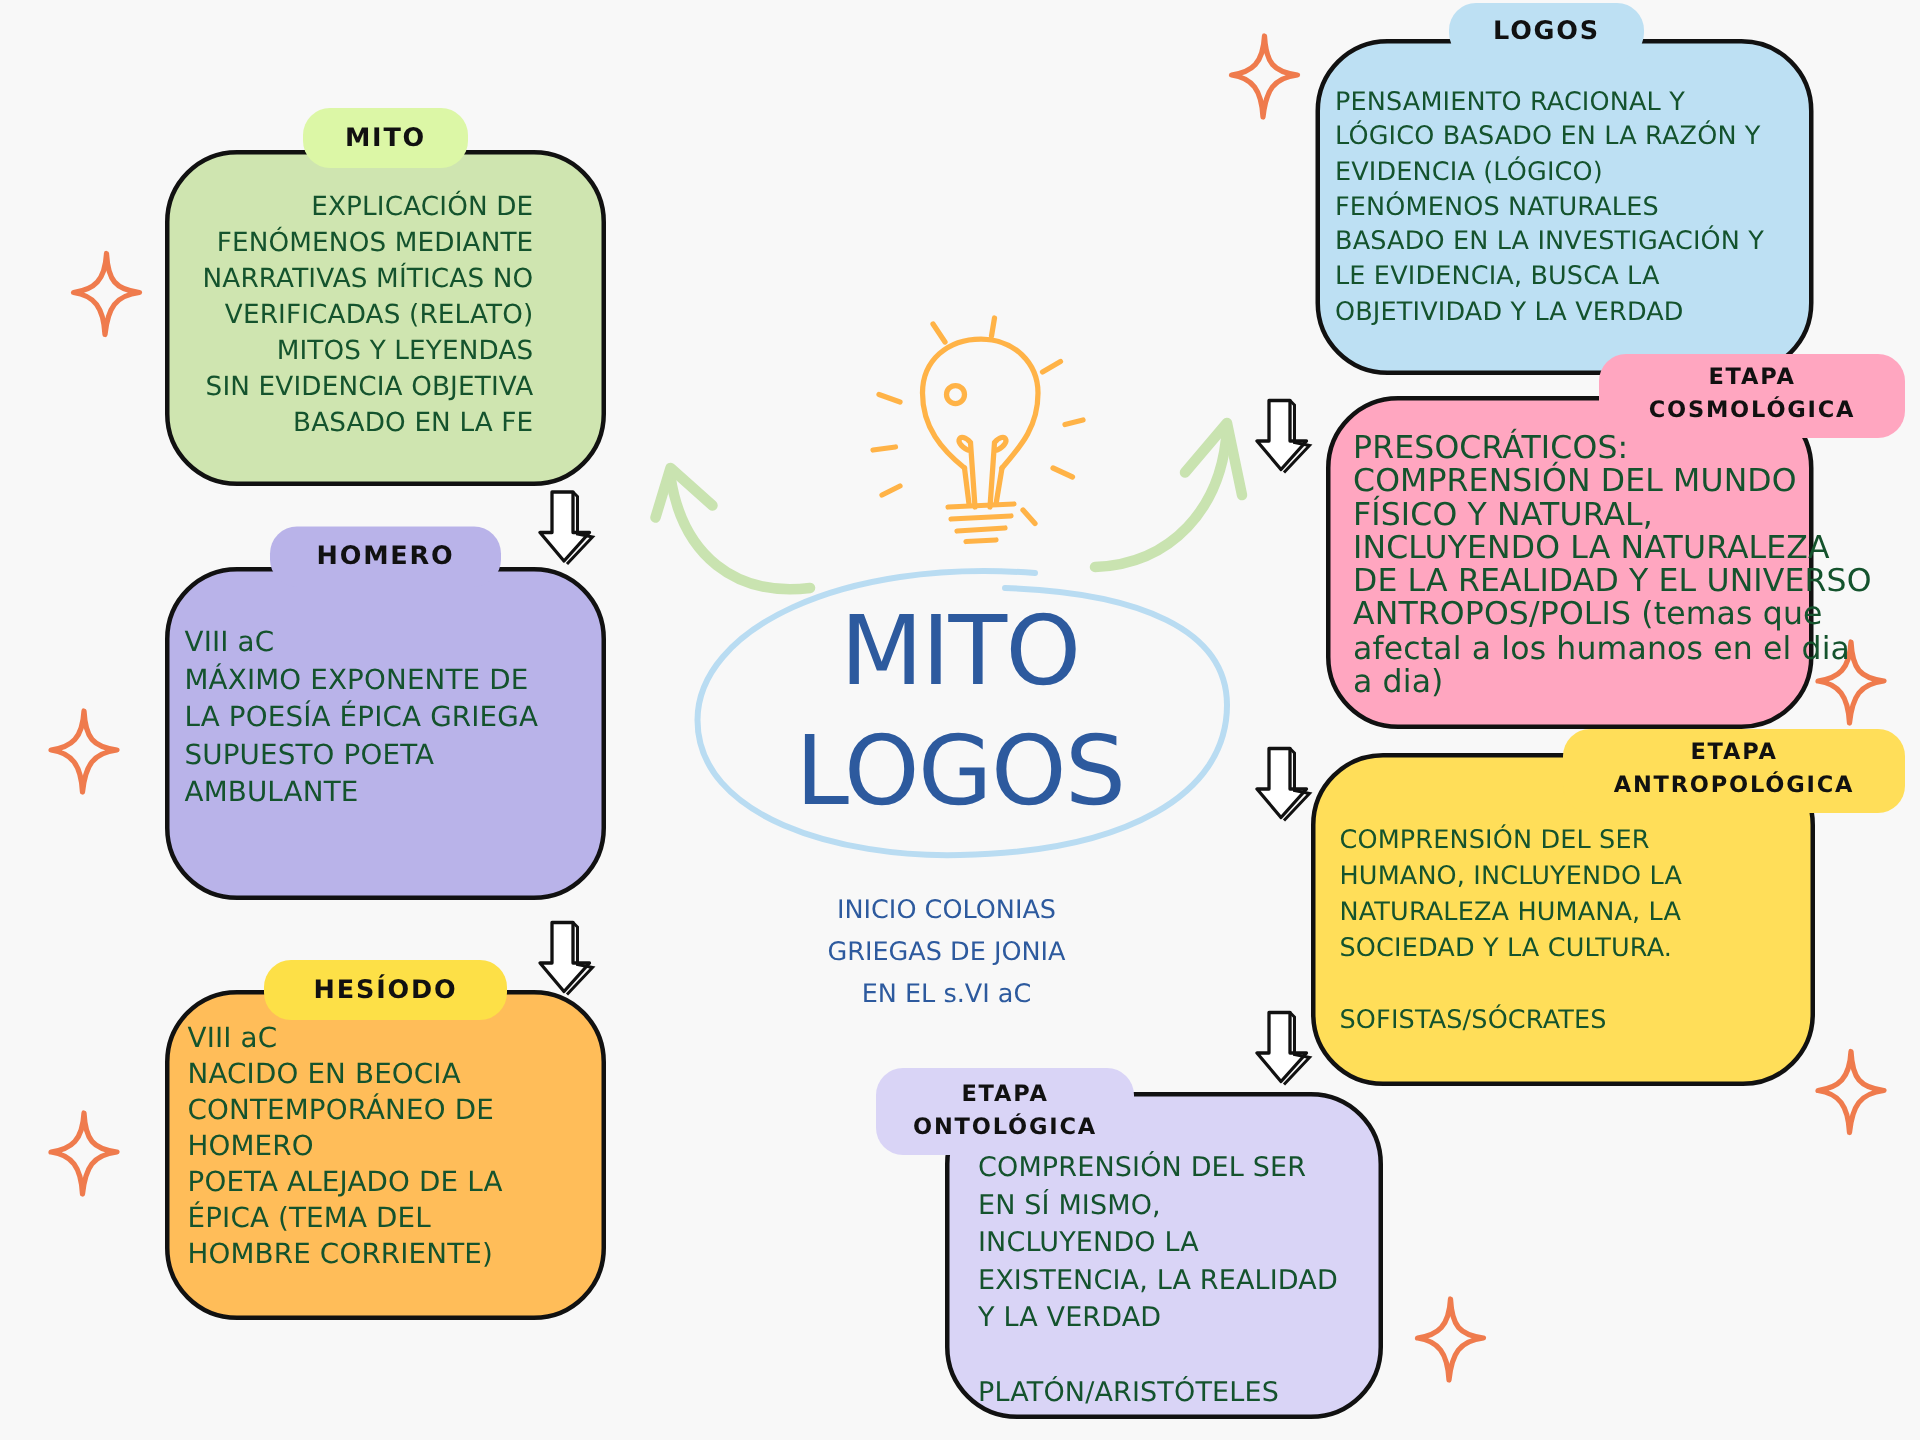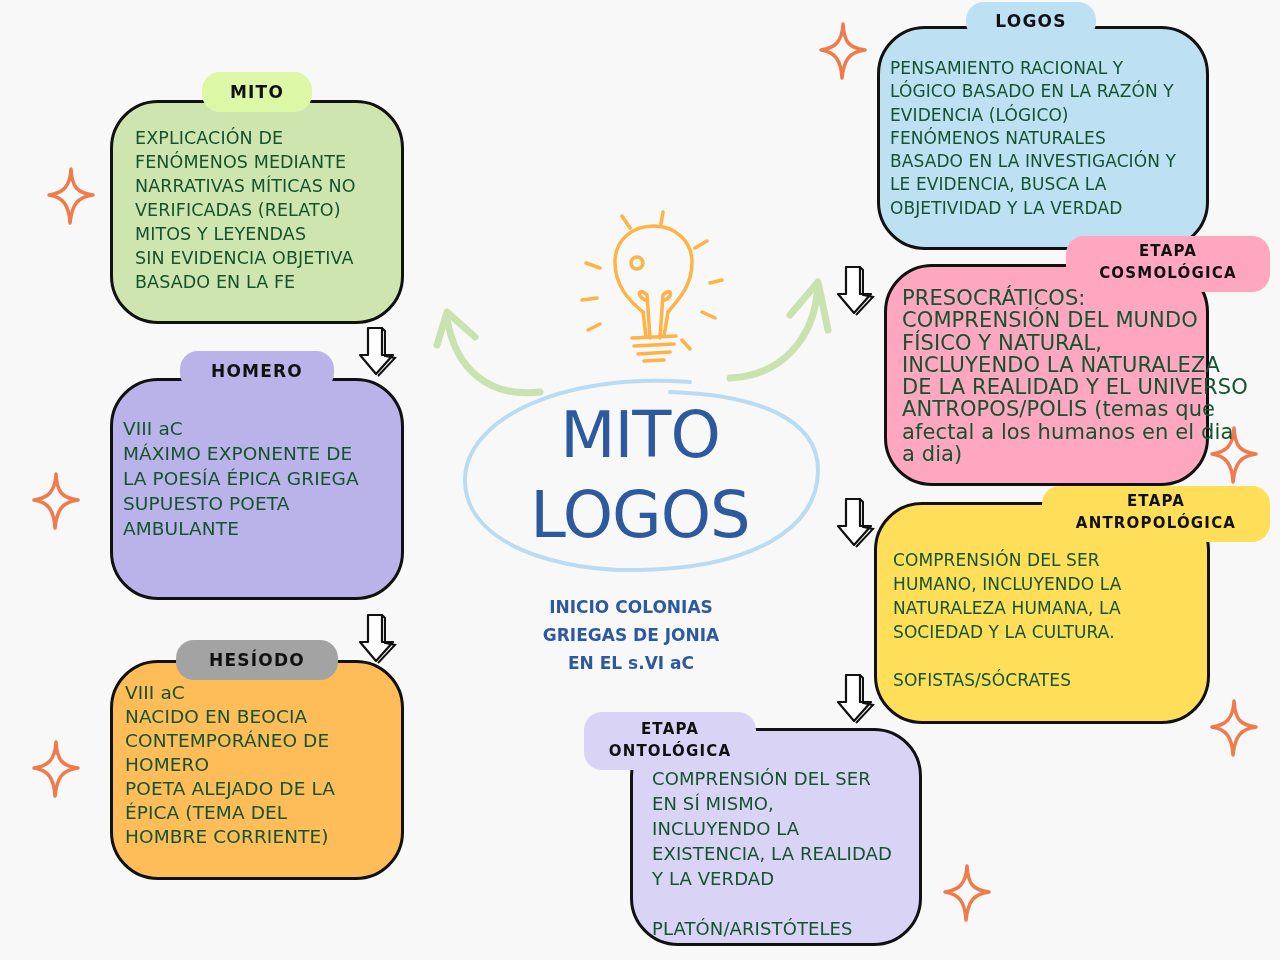--- a/index.html
+++ b/index.html
@@ -47,21 +47,21 @@
     line-height: 80px;
     letter-spacing: -1px;
     white-space: pre-line;
   }
   .center-sub {
     position: absolute;
     left: 500px; top: 593px; width: 262px;
     text-align: center;
     color: #2d5a9e;
     font-family: "DejaVu Sans", sans-serif;
-    font-weight: bold;
+    font-weight: normal;
     font-size: 17px;
     line-height: 28px;
     white-space: pre-line;
   }
 </style>
 </head>
 <body>
 
 <svg style="position:absolute;left:0;top:0" width="1280" height="960">
 
@@ -127,38 +127,38 @@
   </svg>
 
 <div class="center-title">MITO
 LOGOS</div>
 <div class="center-sub">INICIO COLONIAS
 GRIEGAS DE  JONIA
 EN EL s.VI aC</div>
 
 <div class="box" style="left:110px;top:100px;width:294px;height:224px;background:#cfe5b0;"></div>
 <div class="tab" style="left:202px;top:72px;width:110px;height:40px;line-height:40px;background:#dcf7a6;">MITO</div>
-<div class="box-text" style="left:135px;top:126px;">EXPLICACIÓN DE
+<div class="box-text" style="left:135px;top:126px;text-align:right;">EXPLICACIÓN DE
 FENÓMENOS MEDIANTE
 NARRATIVAS MÍTICAS NO
 VERIFICADAS (RELATO)
 MITOS Y LEYENDAS
 SIN EVIDENCIA OBJETIVA
 BASADO EN LA FE</div>
 
 <div class="box" style="left:110px;top:378px;width:294px;height:222px;background:#b9b3e9;"></div>
 <div class="tab" style="left:180px;top:351px;width:154px;height:40px;line-height:40px;background:#b9b3e9;">HOMERO</div>
 <div class="box-text" style="left:123px;top:416px;font-size:18.5px;line-height:25px;">VIII aC
 MÁXIMO EXPONENTE DE
 LA POESÍA ÉPICA GRIEGA
 SUPUESTO POETA
 AMBULANTE</div>
 
 <div class="box" style="left:110px;top:660px;width:294px;height:220px;background:#ffbd59;"></div>
-<div class="tab" style="left:176px;top:640px;width:162px;height:40px;line-height:40px;background:#a3a3a3;">HESÍODO</div>
+<div class="tab" style="left:176px;top:640px;width:162px;height:40px;line-height:40px;background:#fde047;">HESÍODO</div>
 <div class="box-text" style="left:125px;top:681px;font-size:18.5px;">VIII aC
 NACIDO EN BEOCIA
 CONTEMPORÁNEO DE
 HOMERO
 POETA ALEJADO DE LA
 ÉPICA (TEMA DEL
 HOMBRE CORRIENTE)</div>
 
 <div class="box" style="left:877px;top:26px;width:332px;height:224px;background:#bde0f3;"></div>
 <div class="tab" style="left:966px;top:2px;width:130px;height:38px;line-height:38px;background:#bde0f3;">LOGOS</div>

